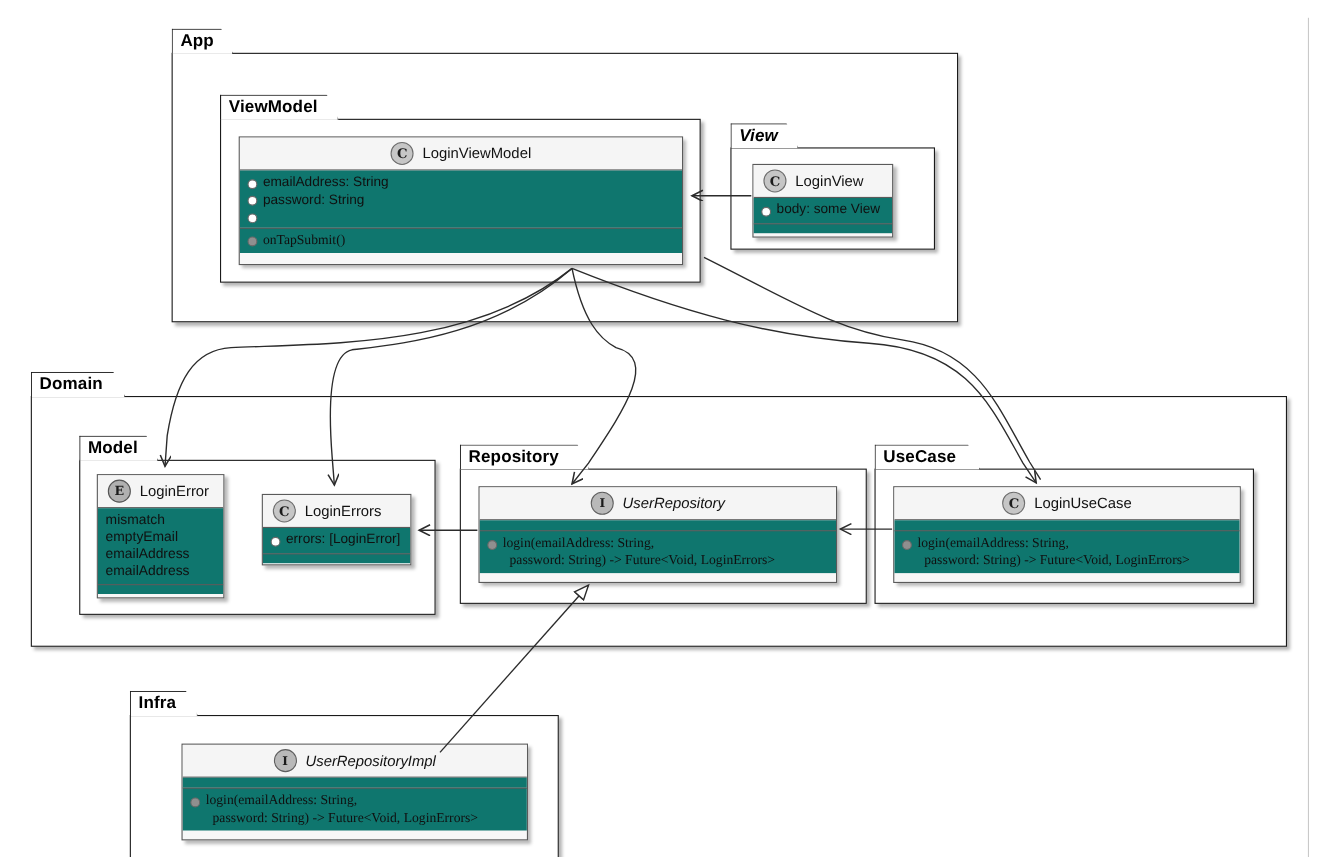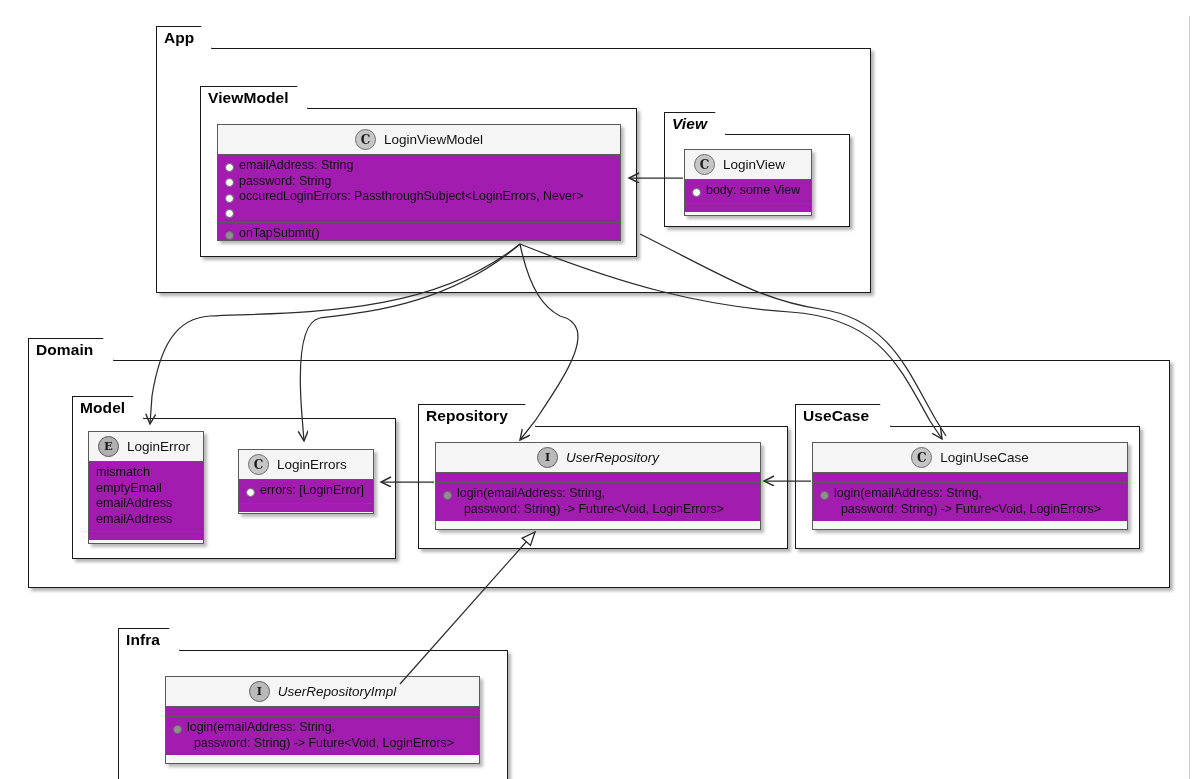--- a/index.html
+++ b/index.html
@@ -107,24 +107,24 @@
     font-size: 12px;
     line-height: 1;
     color: #1b1b1b;
   }
   .stereo.C { background: #c6c6c6; border: 1.4px solid #6e6e6e; }
   .stereo.I { background: #b9b9b9; border: 1.4px solid #5f5f5f; font-size: 11px; }
   .stereo.E { background: #b0b0b0; border: 1.4px solid #555555; font-size: 11.5px; }
 
   .compart {
     box-sizing: border-box;
-    background: #a21caf;
+    background: #0f766e;
     padding: 3px 6px 4px 7px;
   }
-  .compart + .compart { border-top: 1.3px solid #5a5a5a; }
+  .compart + .compart { border-top: 1.3px solid #5a5a5a; font-family: Liberation Serif, serif; }
   .compart.empty { height: 9px; padding: 0; }
 
   .member {
     display: flex;
     align-items: flex-start;
     gap: 5px;
     font-size: 12.4px;
     line-height: 15.5px;
     color: #101010;
     white-space: pre;
@@ -166,24 +166,20 @@
       <span class="cls-name">LoginViewModel</span>
     </div>
     <div class="compart">
       <div class="member">
         <span class="bullet attr"></span>
         <span class="mtext">emailAddress: String</span>
       </div>
       <div class="member">
         <span class="bullet attr"></span>
         <span class="mtext">password: String</span>
-      </div>
-      <div class="member">
-        <span class="bullet attr"></span>
-        <span class="mtext">occuredLoginErrors: PassthroughSubject&lt;LoginErrors, Never&gt;</span>
       </div>
       <div class="member">
         <span class="bullet attr"></span>
       </div>
     </div>
     <div class="compart">
       <div class="member">
         <span class="bullet meth"></span>
         <span class="mtext">onTapSubmit()</span>
       </div>

